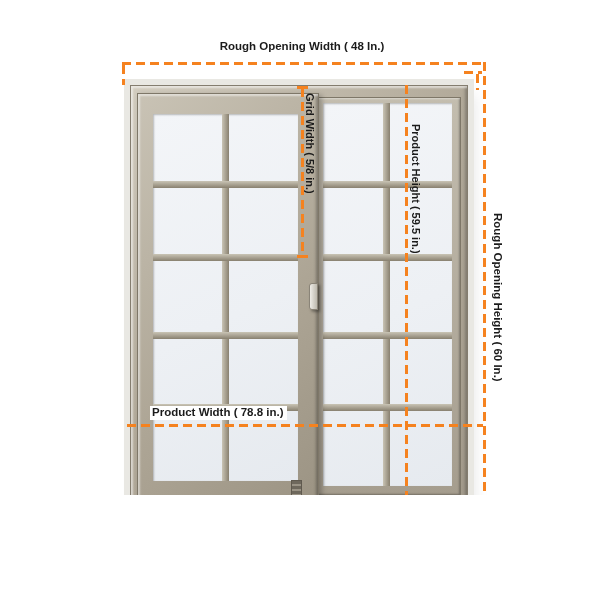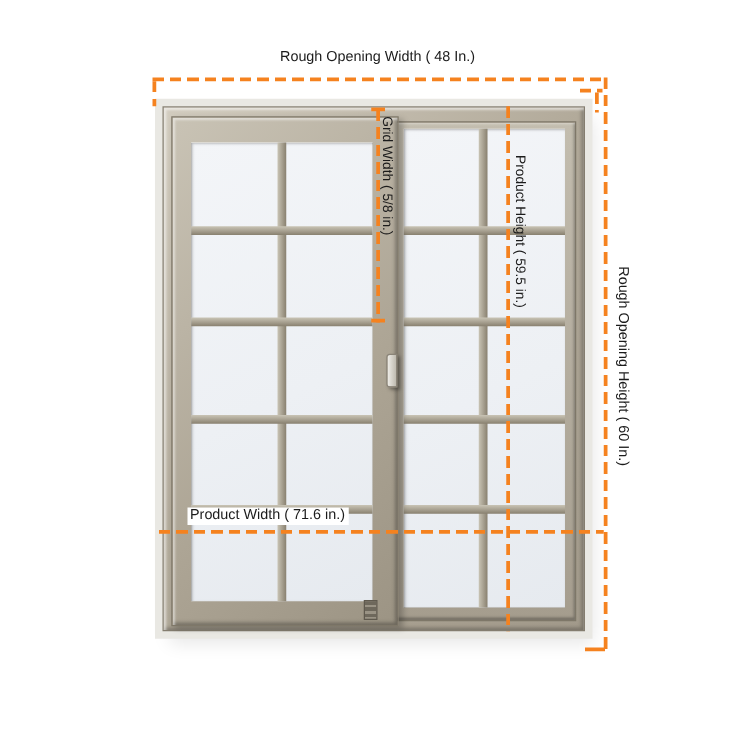--- a/index.html
+++ b/index.html
@@ -7,22 +7,22 @@
     --text:#1b1b1b;
     --background:#ffffff;
     --frame:#b2aa9a;
     --frame-light:#d2ccbf;
     --frame-dark:#8a8273;
     --glass:#edf0f4;
   }
   *{margin:0;padding:0;box-sizing:border-box;}
   body{background:#fff;}
   .stage{
-    position:relative;width:600px;height:600px;background:var(--background);
-    font-family:"Liberation Sans", sans-serif;color:var(--text);overflow:hidden;
+    position:relative;width:600px;height:495px;background:var(--background);
+    font-family:"Liberation Sans", sans-serif;color:var(--text);overflow:hidden;font-weight:bold;
   }
   
   .window-frame{
     position:absolute;left:130px;top:85px;width:338px;height:420px;
     background:linear-gradient(135deg,var(--frame-light) 0%,var(--frame) 45%,#a29a8b 100%);
     border:1px solid #847d6f;
     box-shadow:0 0 0 6px #e9e8e3, 6px 10px 14px rgba(0,0,0,.10),
                inset 2px 2px 2px rgba(255,255,255,.55), inset -2px -2px 3px rgba(0,0,0,.25);
   }
   .frame-opening{
@@ -141,16 +141,16 @@
   <div class="dim-label vertical lbl-roh">Rough Opening Height ( 60 In.)</div>
 
   <div class="dash-v ln-ph"></div>
   <div class="dim-label vertical lbl-ph">Product Height ( 59.5 in.)</div>
 
   <div class="dash-v ln-gw"></div>
   <div class="tick ln-gw-ttick"></div>
   <div class="tick ln-gw-btick"></div>
   <div class="dim-label vertical lbl-gw">Grid Width ( 5/8 in.)</div>
 
-  <div class="dim-label boxed lbl-pw">Product Width ( 71.6 in.)</div>
+  <div class="dim-label boxed lbl-pw">Product Width ( 78.8 in.)</div>
   <div class="dash-h ln-pw"></div>
 
 </div>
 
 </body></html>

